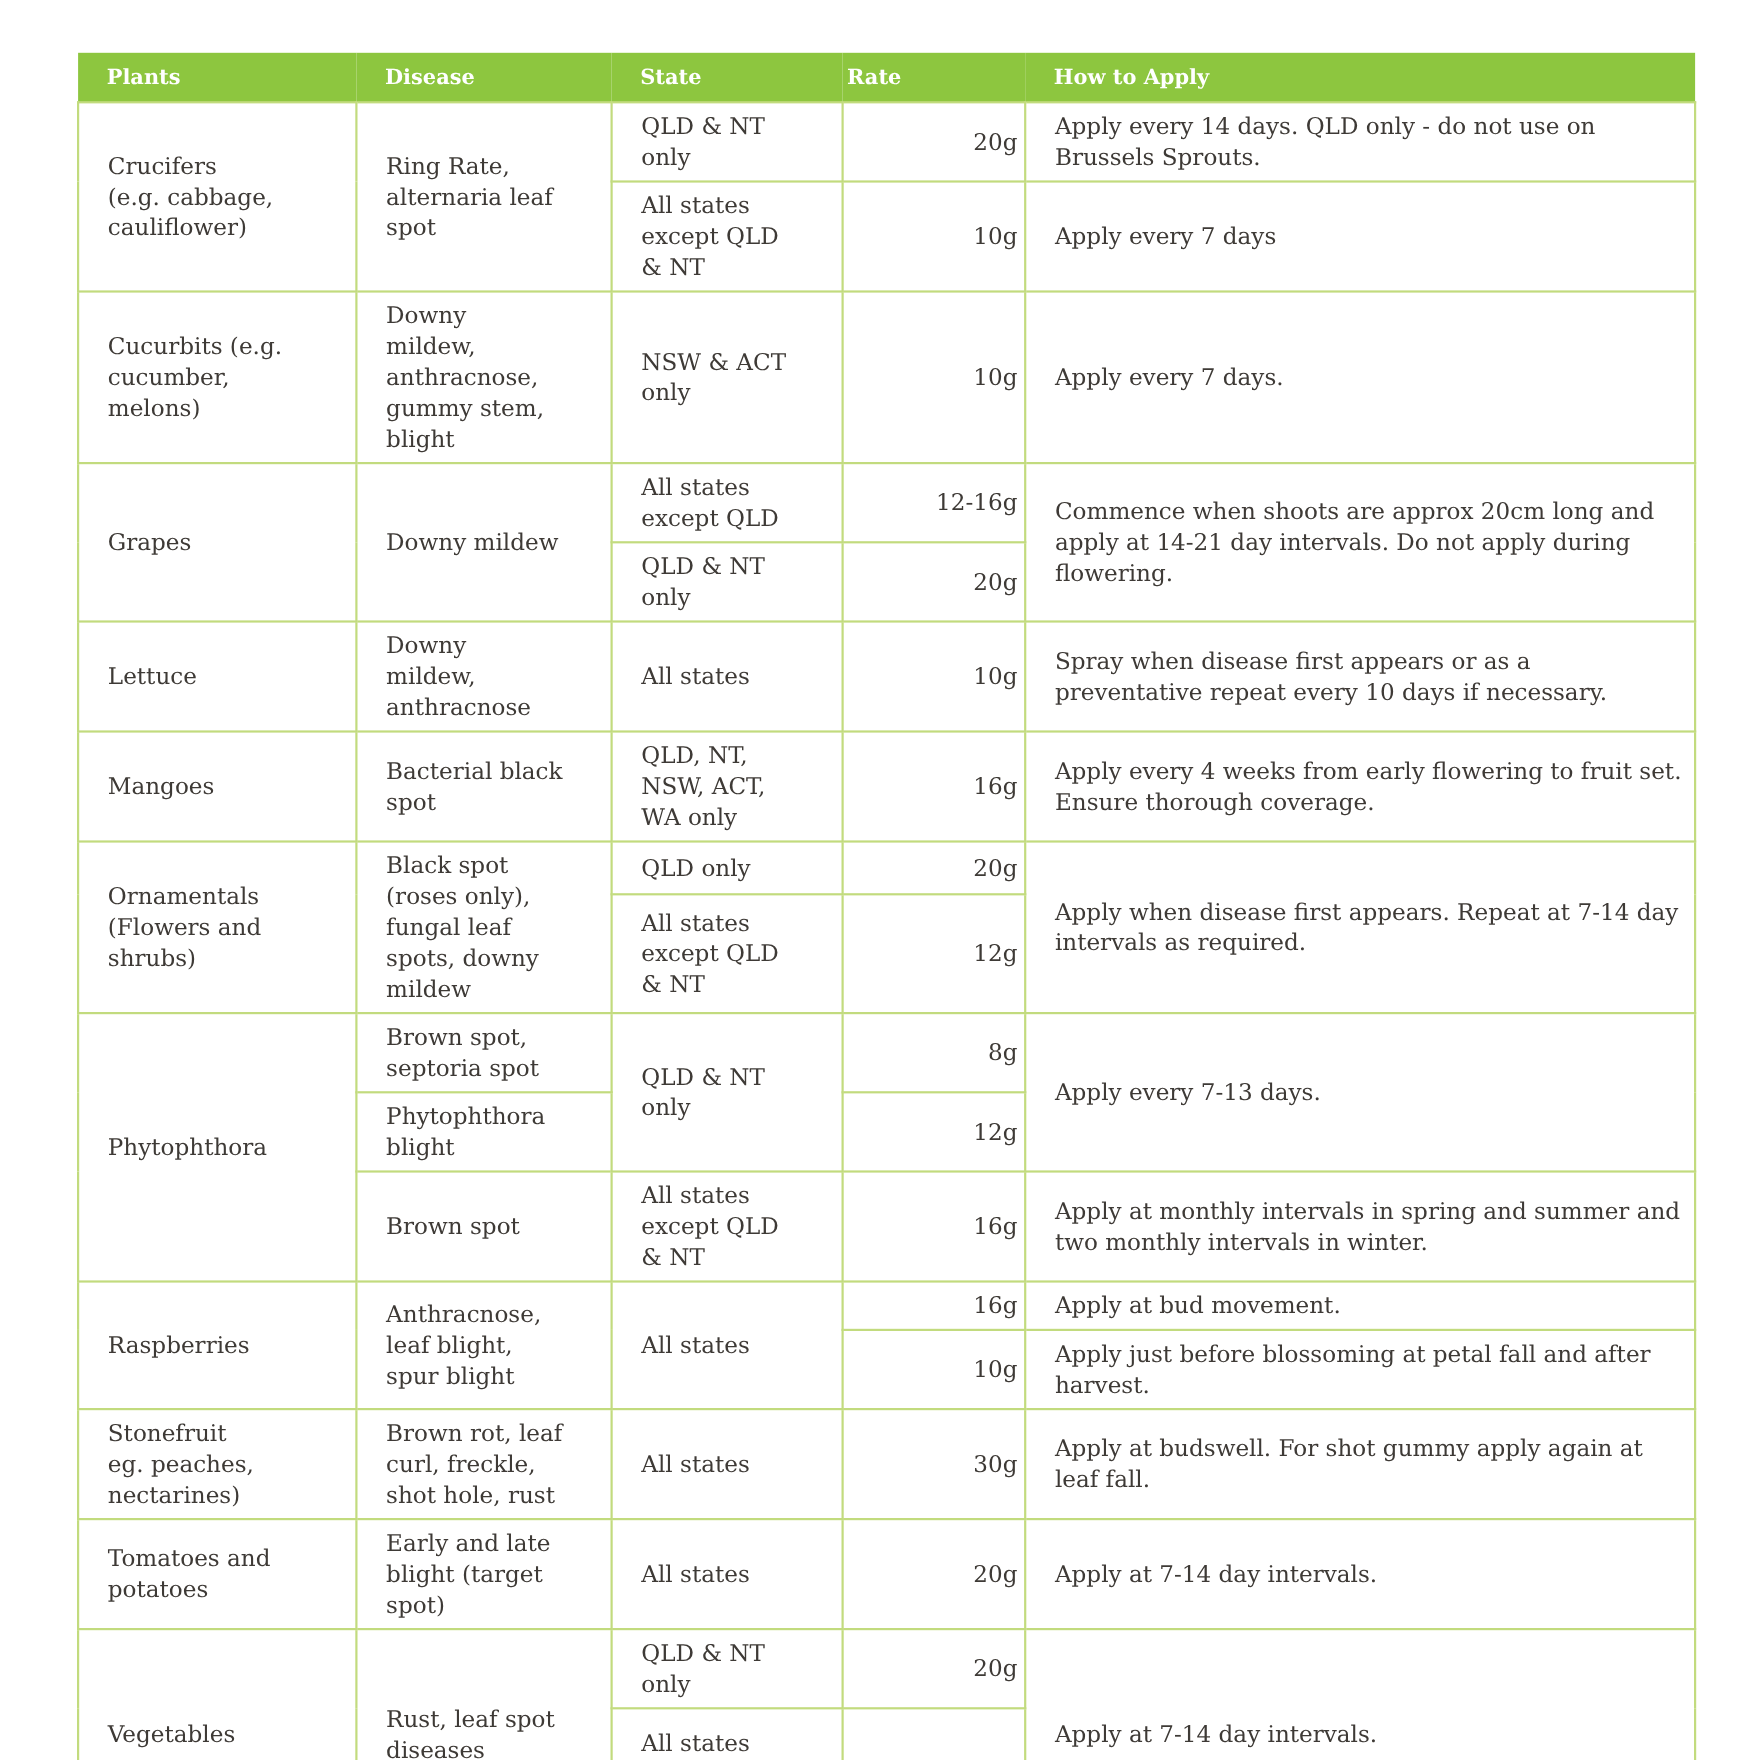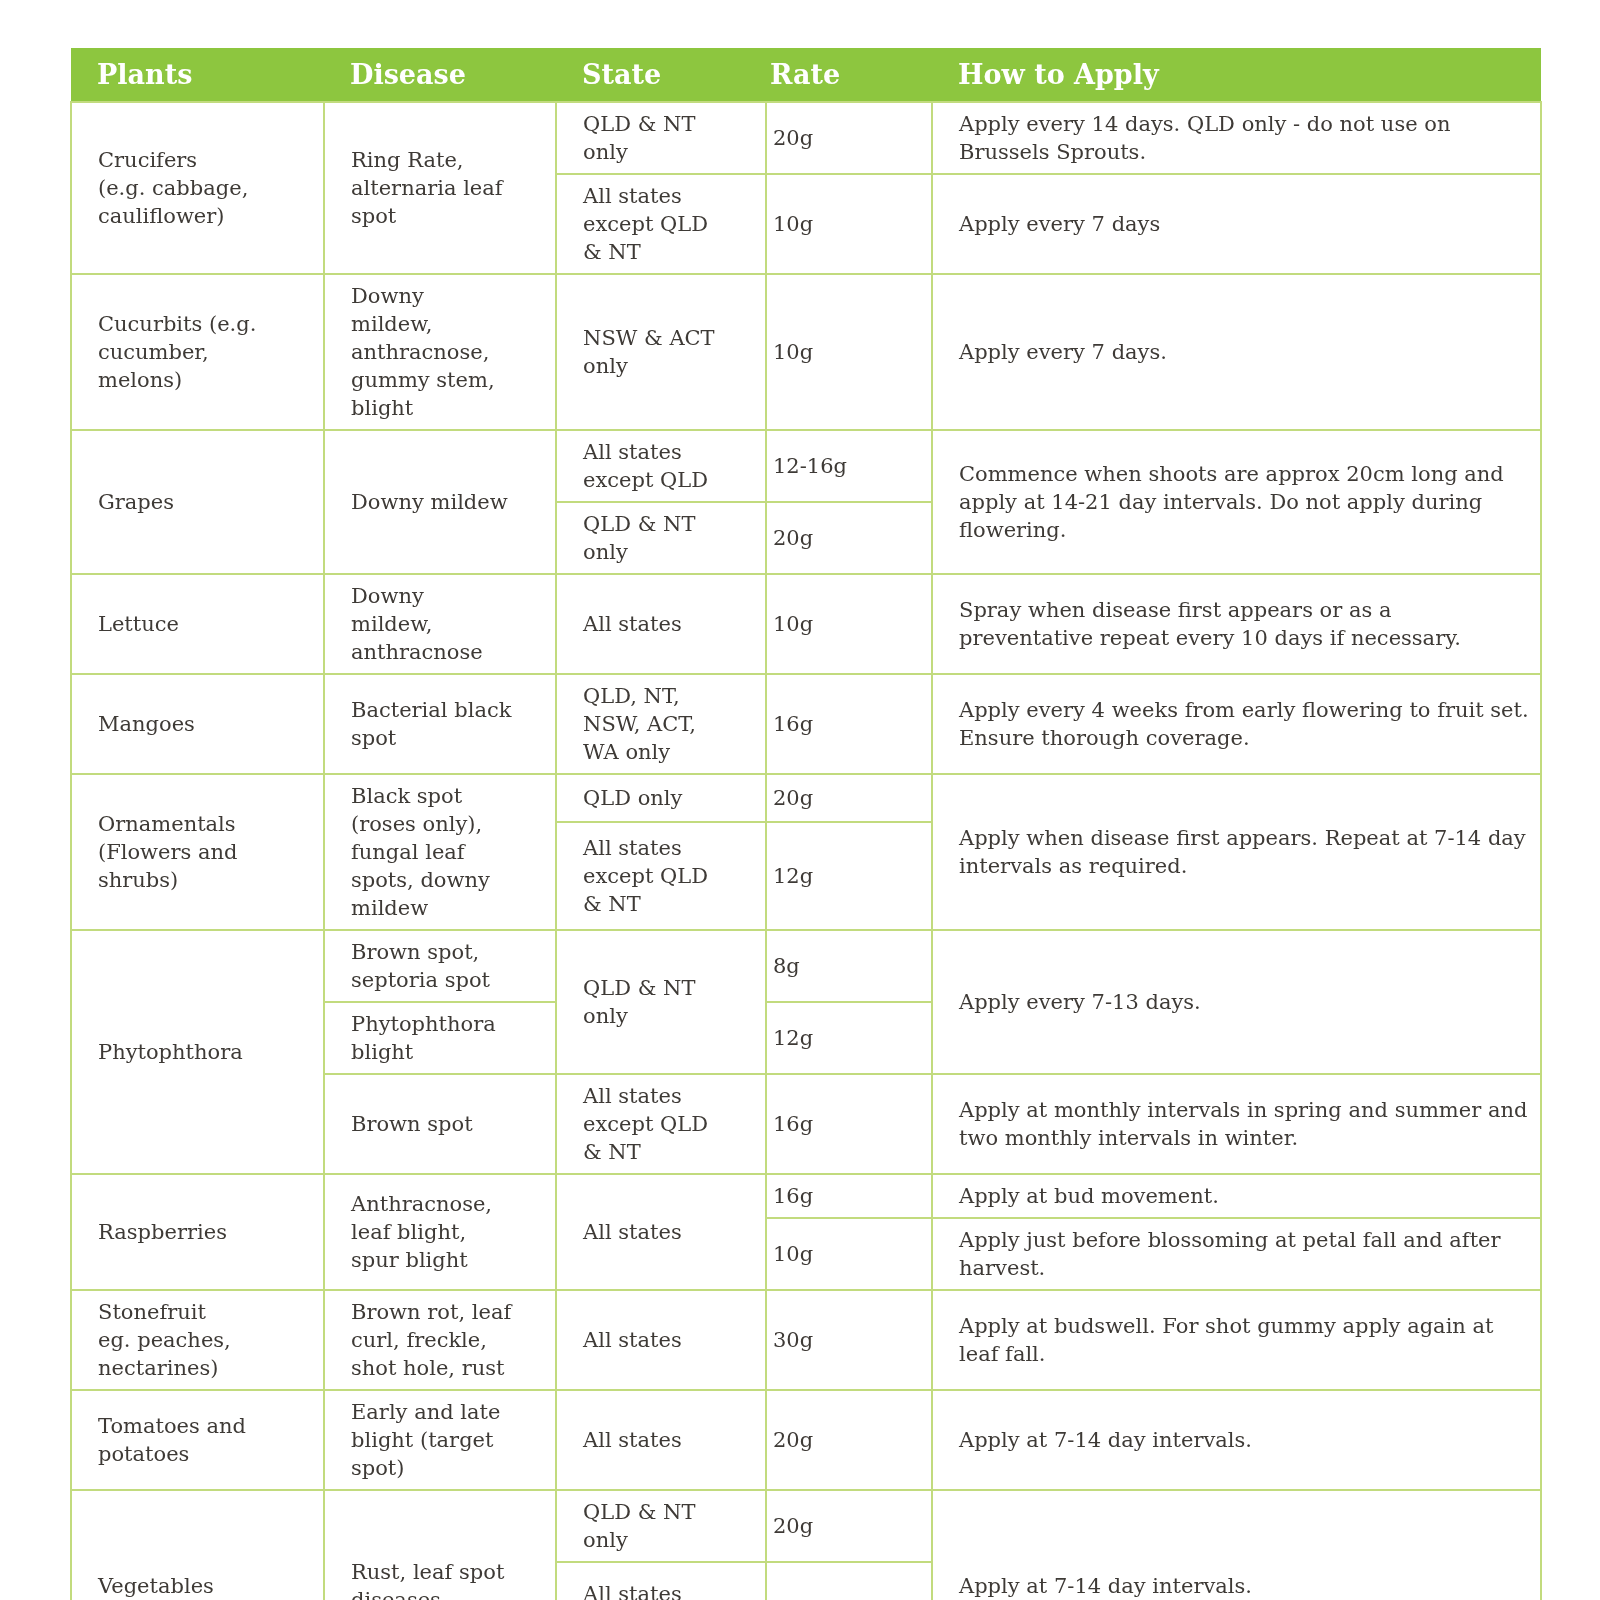--- a/index.html
+++ b/index.html
@@ -24,21 +24,21 @@
   }
   col.c-plants  { width: 253px; }
   col.c-disease { width: 232px; }
   col.c-state   { width: 210px; }
   col.c-rate    { width: 166px; }
   col.c-how     { width: 609px; }
 
   thead th {
     background: #8dc63f;
     color: #ffffff;
-    font-size: 27px;
+    font-size: 19px;
     font-weight: bold;
     text-align: left;
     padding: 11px 16px 11px 26px;
     border: none;
   }
   thead th.h-rate {
     text-align: left;
     padding-left: 4px;
     padding-right: 4px;
   }
@@ -46,21 +46,21 @@
   td {
     border: 2px solid #c2db7e;
     font-size: 21px;
     line-height: 28px;
     padding: 7px 16px 7px 26px;
     vertical-align: middle;
     white-space: pre-line;
     background: #ffffff;
   }
   td.rate {
-    text-align: left;
+    text-align: right;
     padding-left: 6px;
     padding-right: 6px;
     white-space: nowrap;
   }
   td.how {
     padding-left: 26px;
     padding-right: 10px;
     white-space: normal;
   }
 </style>

